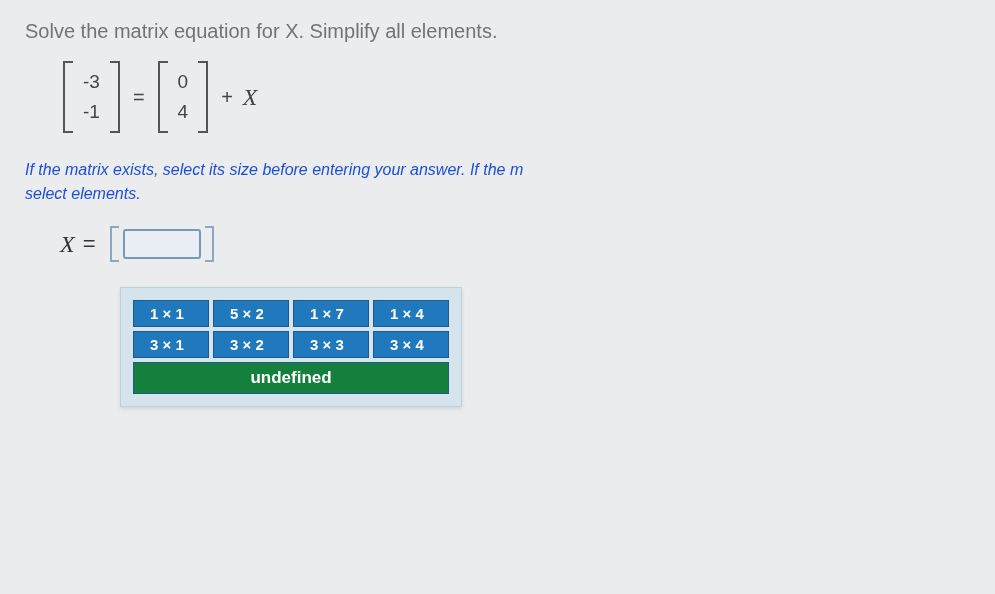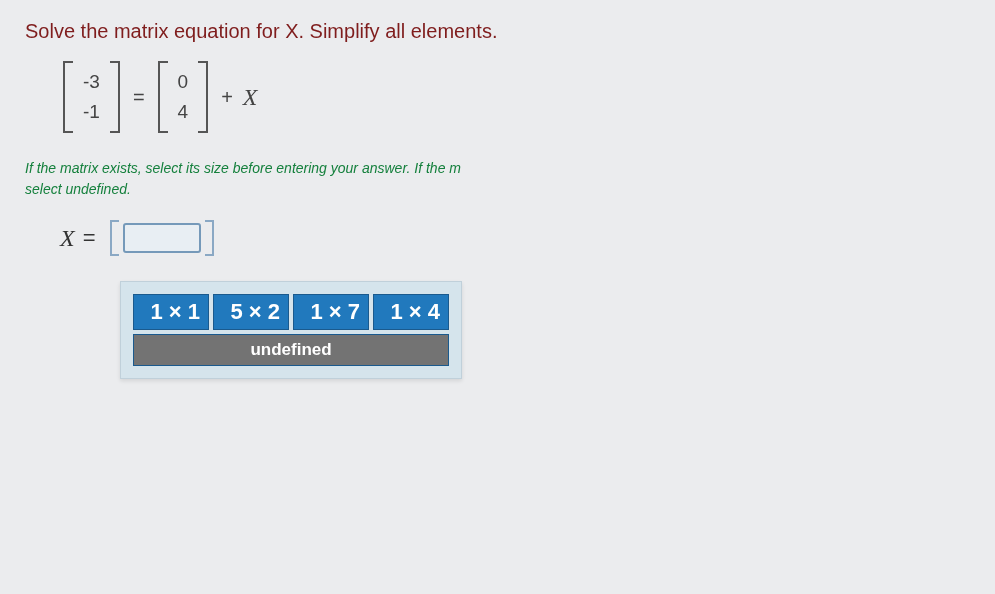--- a/index.html
+++ b/index.html
@@ -11,21 +11,21 @@
       font-family: Verdana, Geneva, sans-serif;
       background: #ebecee;
       padding: 20px 25px;
       color: #333;
       width: 995px;
       height: 594px;
       overflow: hidden;
     }
     .prompt {
       font-size: 20px;
-      color: #7f1d1d;
+      color: #737373;
       margin-bottom: 18px;
     }
     .equation-row {
       display: flex;
       align-items: center;
       margin-left: 35px;
       margin-bottom: 25px;
       font-size: 20px;
       color: #444;
     }
@@ -60,23 +60,23 @@
     .op {
       margin: 0 10px;
       font-size: 20px;
     }
     .var-x {
       font-style: italic;
       font-family: 'Times New Roman', serif;
       font-size: 24px;
     }
     .instruction {
-      font-size: 14px;
+      font-size: 16px;
       font-style: italic;
-      color: #15803d;
+      color: #1d4ed8;
       margin-bottom: 20px;
       line-height: 1.5;
     }
     .answer-row {
       display: flex;
       align-items: center;
       margin-left: 35px;
       margin-bottom: 25px;
       font-size: 22px;
     }
@@ -112,31 +112,31 @@
       border: 1px solid #c0d0da;
       box-shadow: 0 2px 4px rgba(0,0,0,0.1);
     }
     .size-grid {
       border-collapse: separate;
       border-spacing: 4px;
     }
     .size-btn {
       background: #2179bd;
       color: #fff;
-      font-size: 22px;
+      font-size: 15px;
       font-weight: bold;
-      padding: 4px 8px;
+      padding: 4px 16px;
       width: 76px;
-      text-align: right;
+      text-align: left;
       cursor: pointer;
       font-family: Verdana, sans-serif;
       border: 1px solid #1a5a8e;
     }
     .undefined-btn {
-      background: #737373;
+      background: #15803d;
       color: #fff;
       font-size: 17px;
       font-weight: bold;
       padding: 5px 0;
       text-align: center;
       cursor: pointer;
       border: 1px solid #1a5a8e;
     }
   </style>
 </head>
@@ -165,21 +165,21 @@
       <span class="matrix-cell">4</span>
     </span>
     <span class="bracket-right"></span>
   </span>
   <span class="op">+</span>
   <span class="var-x">X</span>
 </div>
 
 <div class="instruction">
   <span>If the matrix exists, select its size before entering your answer. If the m</span><br>
-  <span>select undefined.</span>
+  <span>select elements.</span>
 </div>
 
 <div class="answer-row">
   <span class="var-x">X</span>
   <span style="margin:0 6px 0 8px;">=</span>
   <span class="answer-matrix">
     <span class="answer-bracket-left"></span>
     <span class="answer-input"></span>
     <span class="answer-bracket-right"></span>
   </span>
@@ -188,20 +188,26 @@
 <div class="size-panel">
   <table class="size-grid">
     <tbody>
         <tr>
       <td class="size-btn">1 × 1</td>
       <td class="size-btn">5 × 2</td>
       <td class="size-btn">1 × 7</td>
       <td class="size-btn">1 × 4</td>
     </tr>
     <tr>
+      <td class="size-btn">3 × 1</td>
+      <td class="size-btn">3 × 2</td>
+      <td class="size-btn">3 × 3</td>
+      <td class="size-btn">3 × 4</td>
+    </tr>
+    <tr>
       <td colspan="4" class="undefined-btn">undefined</td>
     </tr>
   </tbody>
     </table>
 </div>
 
 
 
 
 </body></html>

